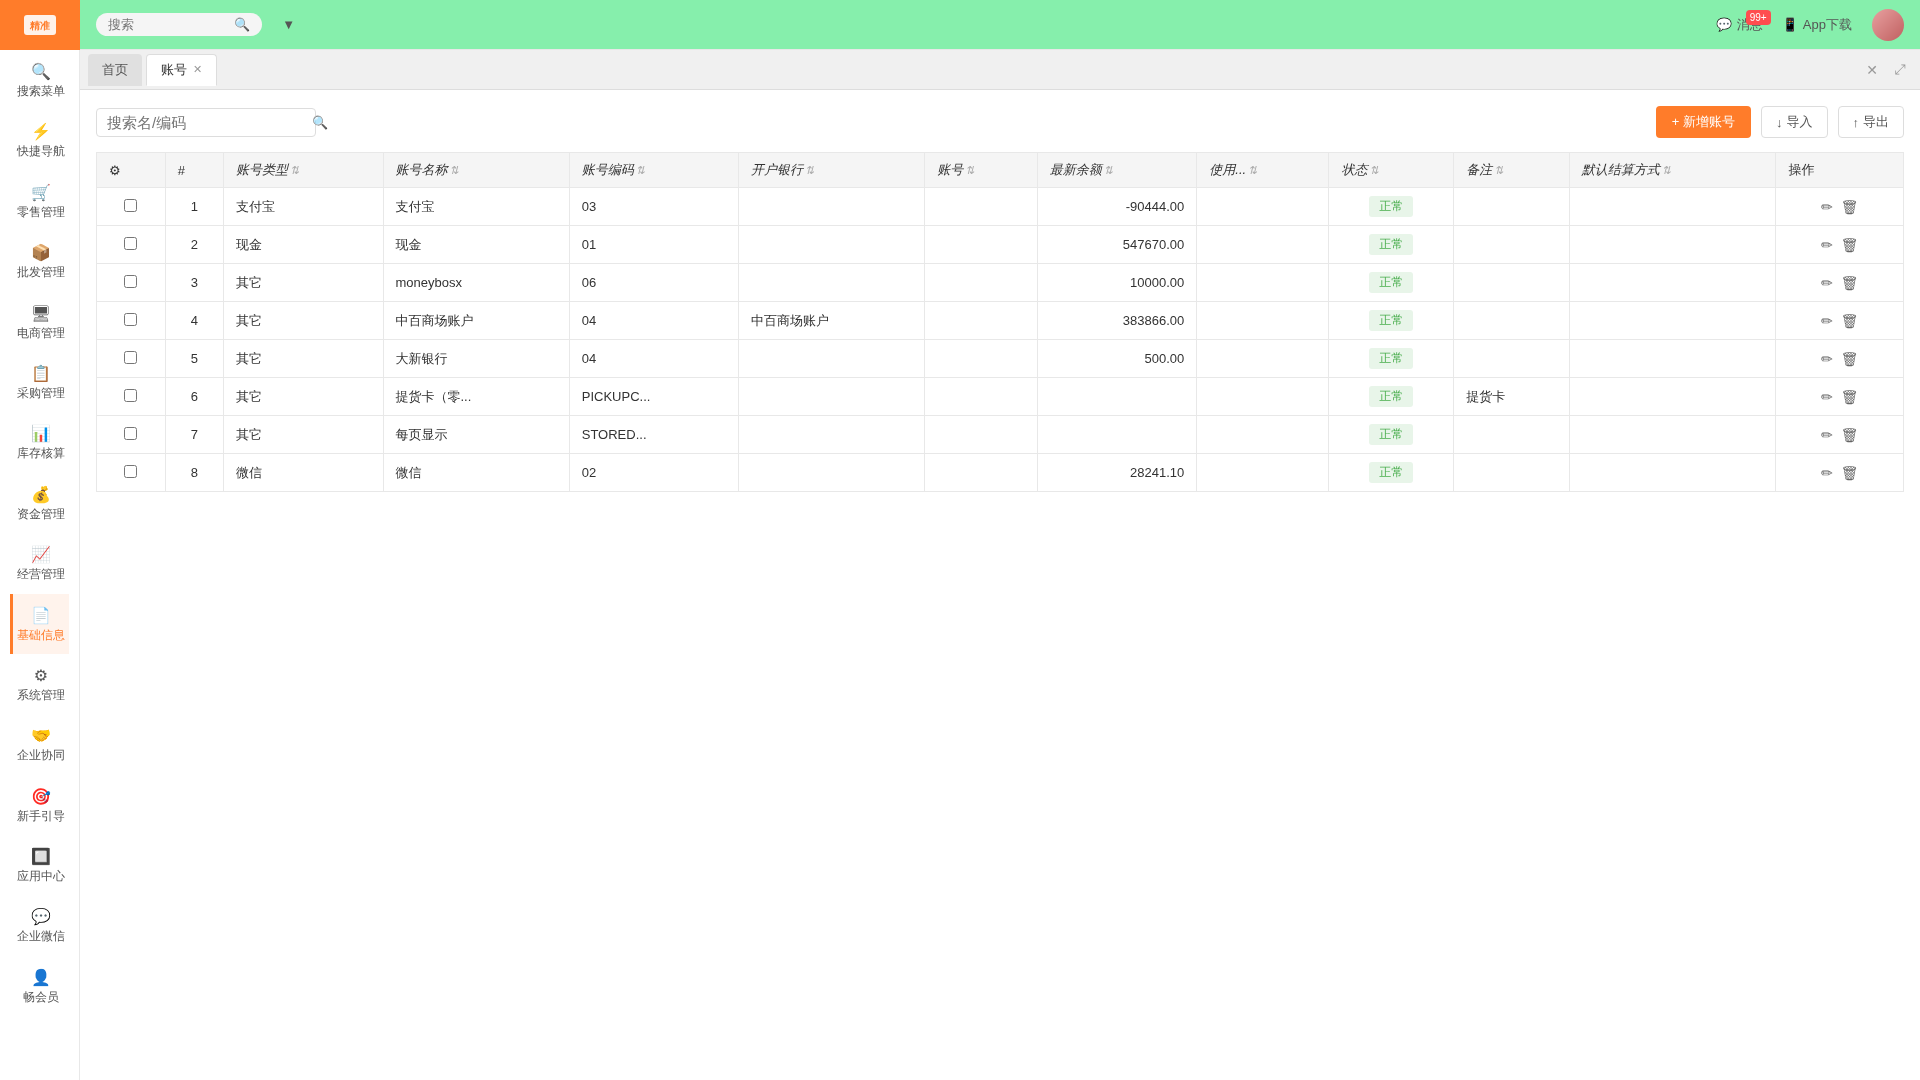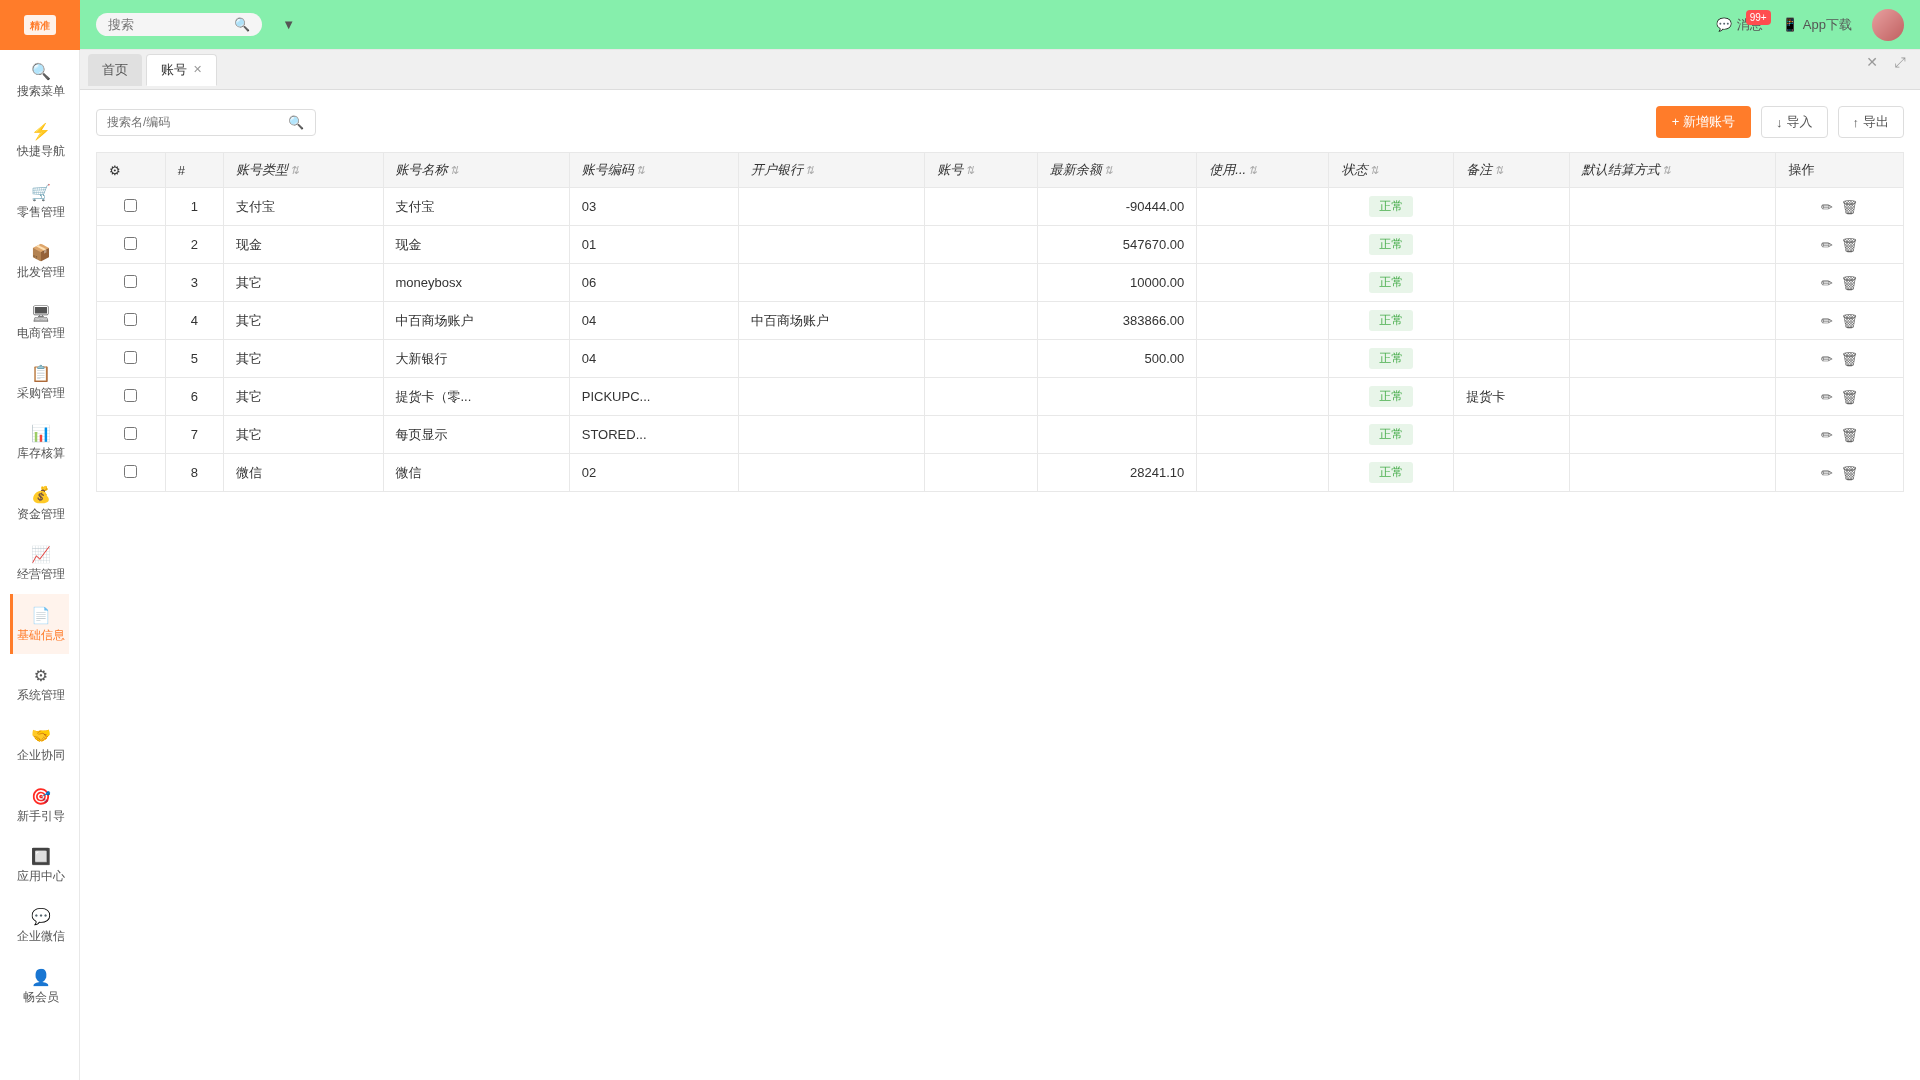--- a/index.html
+++ b/index.html
@@ -141,21 +141,22 @@
       border-radius: 50%;
       background: linear-gradient(135deg, #e8a0a0, #c06060);
       cursor: pointer;
     }
 
     
     .tab-bar {
       height: 40px;
       background: #f0f0f0;
       display: flex;
-      padding: 0 8px;
+      align-items: center;
+      padding: 12px 8px;
       gap: 4px;
       flex-shrink: 0;
       border-bottom: 1px solid #ddd;
     }
     .tab-item {
       display: flex;
       align-items: center;
       gap: 6px;
       padding: 6px 14px;
       border-radius: 4px 4px 0 0;
@@ -198,21 +199,21 @@
       border: 1px solid #ddd;
       border-radius: 4px;
       padding: 5px 10px;
       gap: 6px;
       width: 220px;
       background: #fff;
     }
     .search-box input {
       border: none;
       outline: none;
-      font-size: 12px;
+      font-size: 15px;
       flex: 1;
       color: #4d7c0f;
     }
     .toolbar-right {
       display: flex;
       align-items: center;
       gap: 10px;
     }
     .btn-primary {
       background: #ff7c2a;

